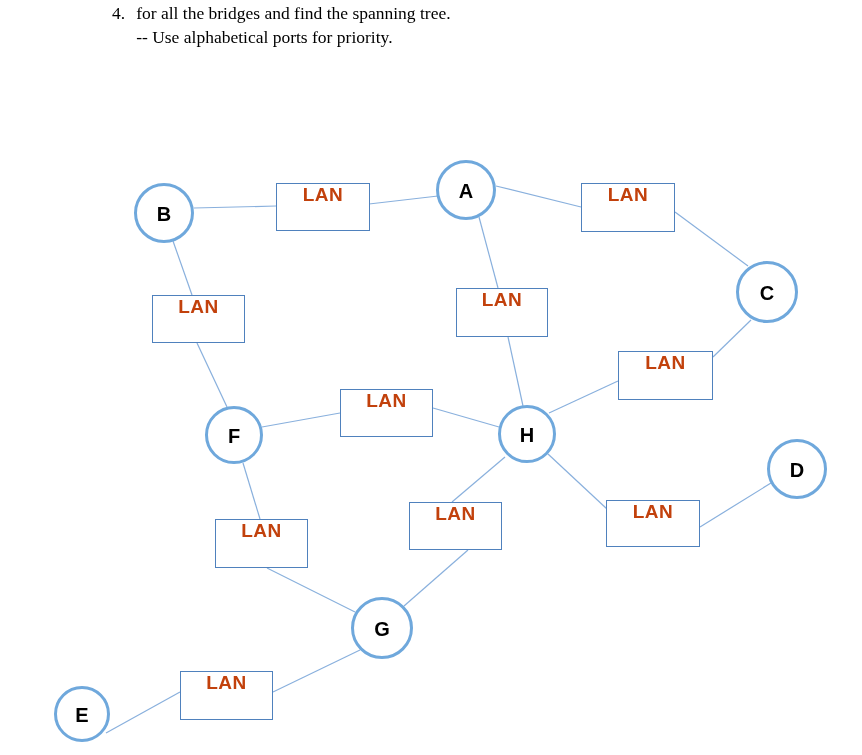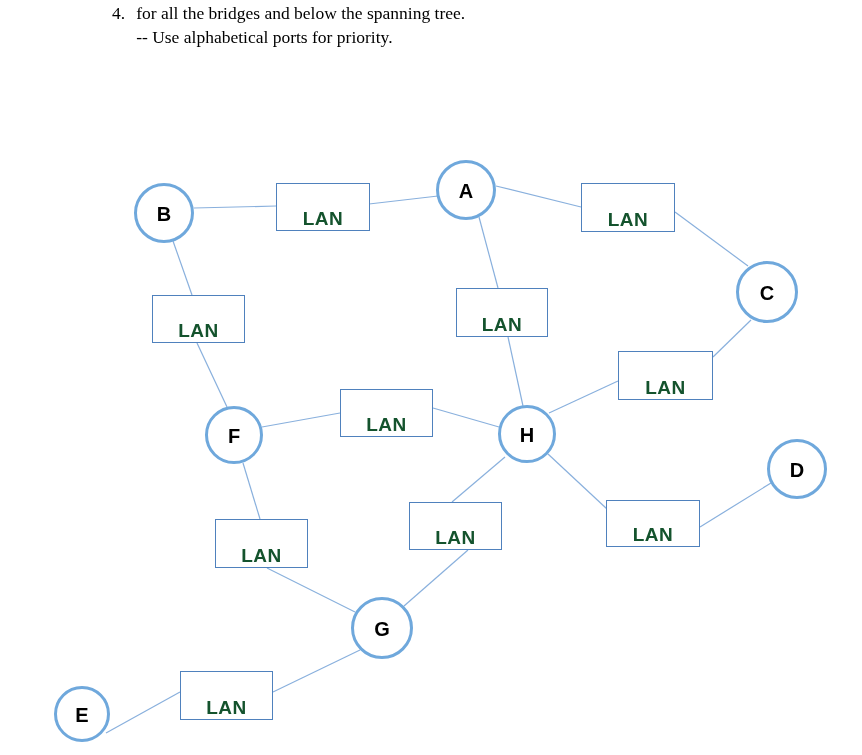--- a/index.html
+++ b/index.html
@@ -50,37 +50,37 @@
     font-size: 20px;
     color: #000000;
   }
   .bridge span { position: relative; top: 1px; }
   .lan {
     position: absolute;
     box-sizing: border-box;
     border: 1.6px solid var(--box-border, #4F81BD);
     background: #ffffff;
     display: flex;
-    align-items: flex-end;
+    align-items: flex-start;
     justify-content: center;
     font-weight: bold;
     font-size: 19px;
-    color: #14532d;
+    color: #c2410c;
     letter-spacing: 0.5px;
   }
 </style>
 </head>
 <body>
 
 <div class="page">
 
   <div class="problem">
     <span class="num">4.</span>
     <div class="lines">
-      <div>for all the bridges and below the spanning tree.</div>
+      <div>for all the bridges and find the spanning tree.</div>
       <div>-- Use alphabetical ports for priority.</div>
     </div>
   </div>
 
   <svg id="edges-svg" class="edges-layer" width="862" height="755" viewBox="0 0 862 755" xmlns="http://www.w3.org/2000/svg">
       <line x1="194" y1="208" x2="276" y2="206" stroke="#89B0DD" stroke-width="1.2"></line>
       <line x1="369" y1="204" x2="438" y2="196" stroke="#89B0DD" stroke-width="1.2"></line>
       <line x1="496" y1="186" x2="581" y2="207" stroke="#89B0DD" stroke-width="1.2"></line>
       <line x1="675" y1="212" x2="748" y2="266" stroke="#89B0DD" stroke-width="1.2"></line>
       <line x1="173" y1="241" x2="192" y2="295" stroke="#89B0DD" stroke-width="1.2"></line>

